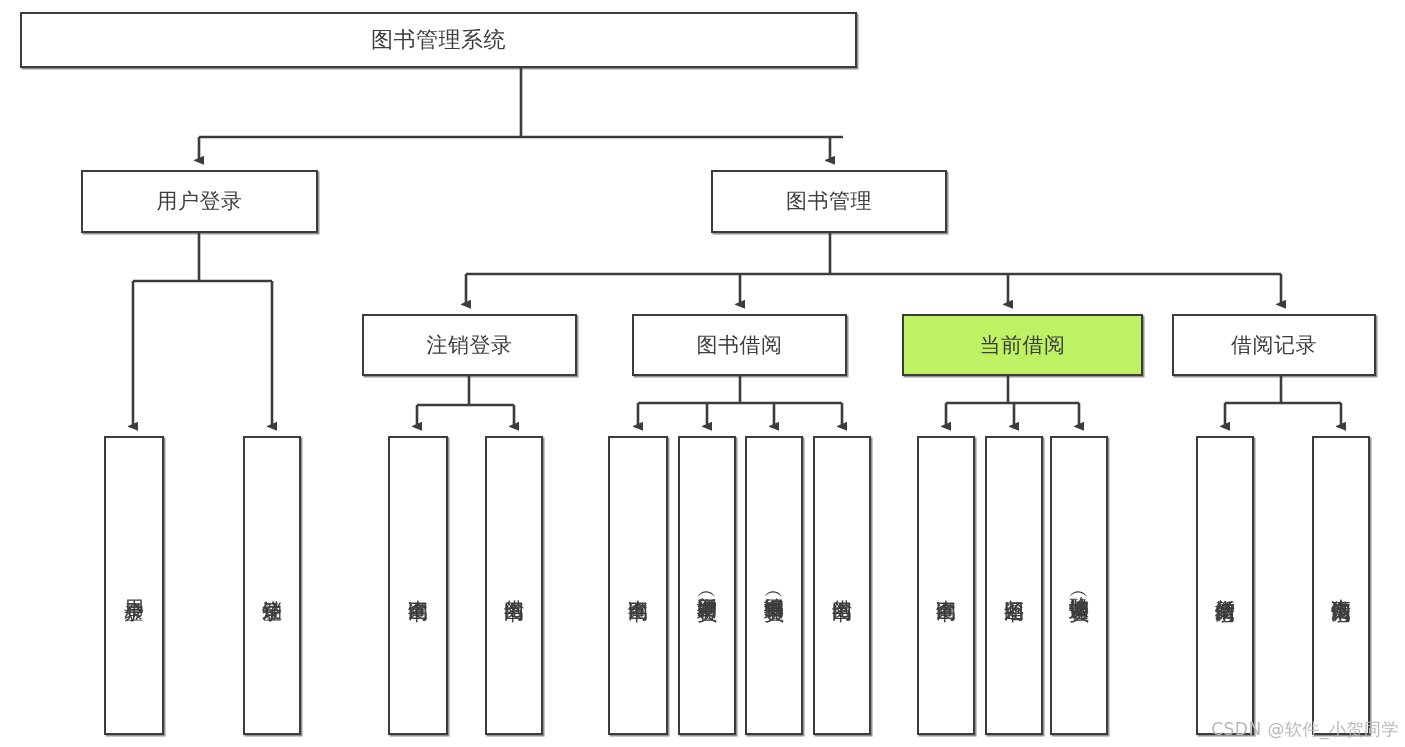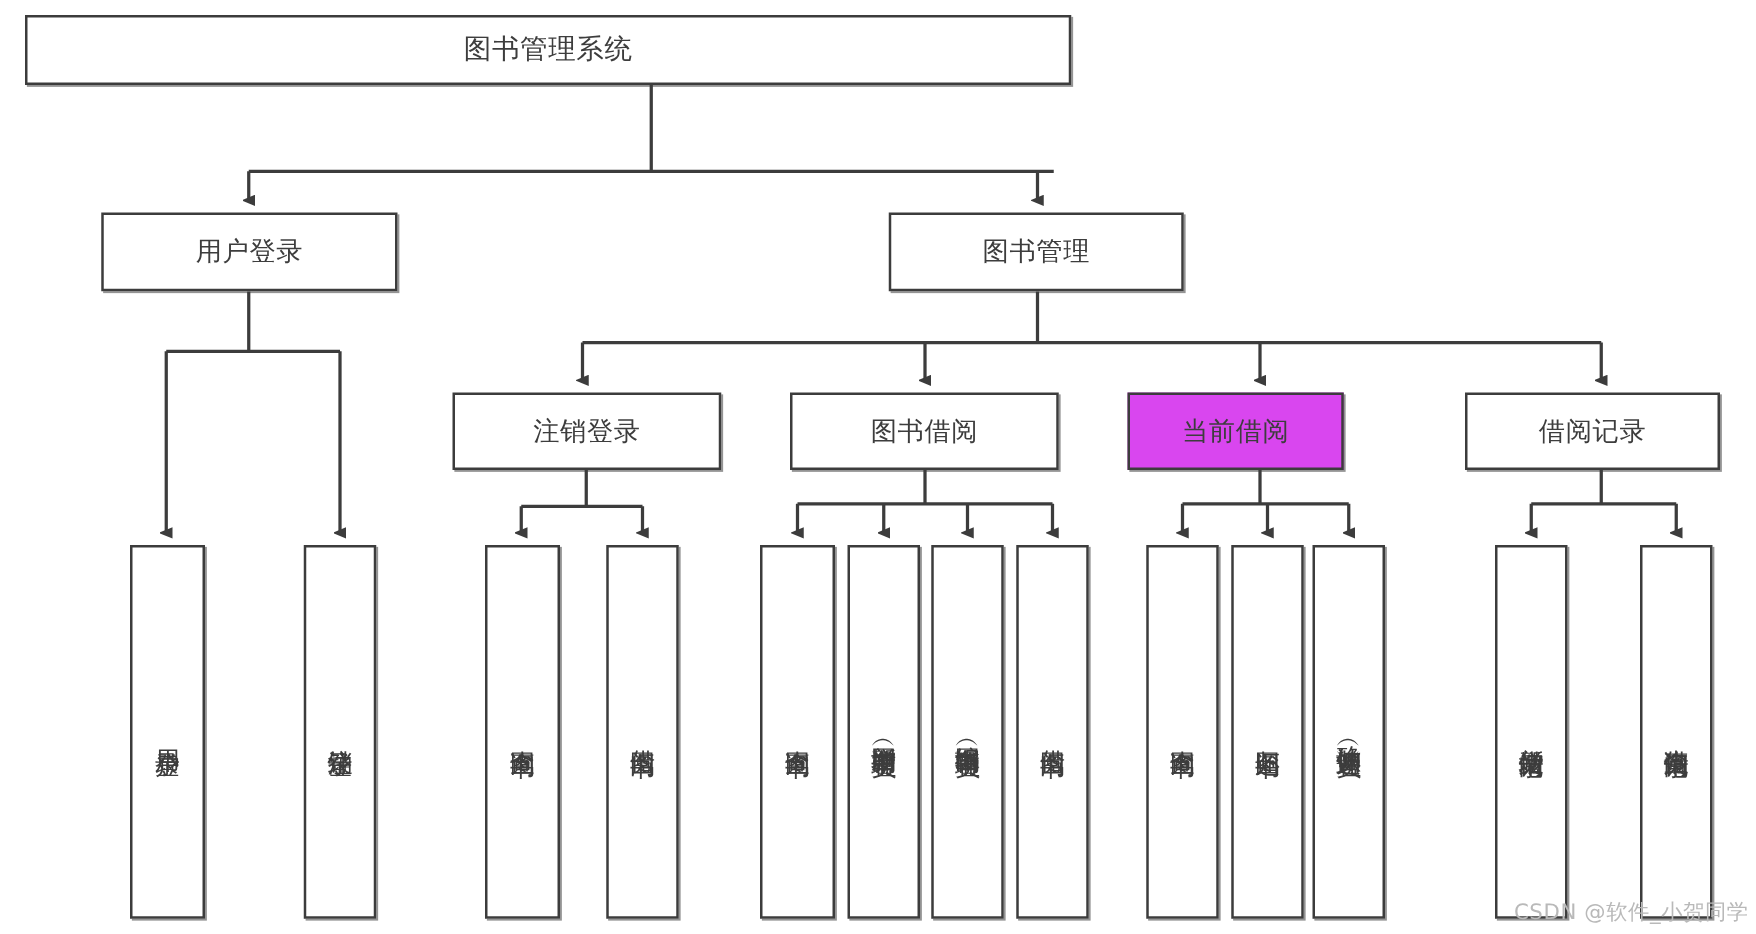--- a/index.html
+++ b/index.html
@@ -131,21 +131,21 @@
   <div class="node" style="left: 711px; top: 170px; width: 236px; height: 63px; border-color: rgb(60, 60, 60); background: rgb(255, 255, 255);">
     <span class="label" style="color: rgb(61, 61, 61);">图书管理</span>
   </div>
 
   <div class="node" style="left: 362px; top: 314px; width: 215px; height: 62px; border-color: rgb(60, 60, 60); background: rgb(255, 255, 255);">
     <span class="label" style="color: rgb(61, 61, 61);">注销登录</span>
   </div>
   <div class="node" style="left: 632px; top: 314px; width: 215px; height: 62px; border-color: rgb(60, 60, 60); background: rgb(255, 255, 255);">
     <span class="label" style="color: rgb(61, 61, 61);">图书借阅</span>
   </div>
-  <div class="node" style="left: 902px; top: 314px; width: 173px; height: 62px; border-color: rgb(60, 60, 60); background: #d946ef;">
+  <div class="node" style="left: 902px; top: 314px; width: 241px; height: 62px; border-color: rgb(60, 60, 60); background: #bef264;">
     <span class="label" style="color: rgb(61, 61, 61);">当前借阅</span>
   </div>
   <div class="node" style="left: 1172px; top: 314px; width: 204px; height: 62px; border-color: rgb(60, 60, 60); background: rgb(255, 255, 255);">
     <span class="label" style="color: rgb(61, 61, 61);">借阅记录</span>
   </div>
 
   <div class="node vertical" style="left: 104px; top: 436px; width: 60px; height: 299px; border-color: rgb(60, 60, 60); background: rgb(255, 255, 255);">
     <span class="label" style="color: rgb(61, 61, 61);">用户登录</span>
   </div>
   <div class="node vertical" style="left: 243px; top: 436px; width: 58px; height: 299px; border-color: rgb(60, 60, 60); background: rgb(255, 255, 255);">

